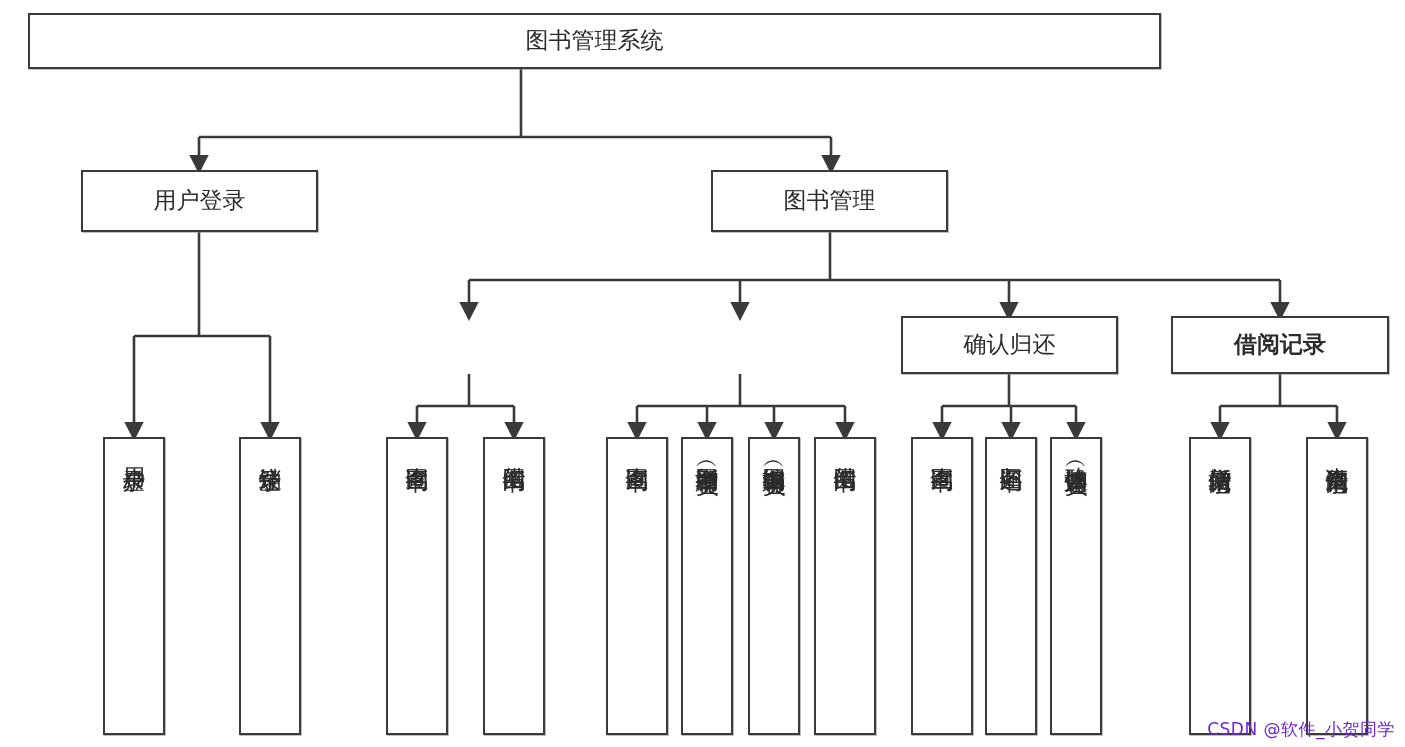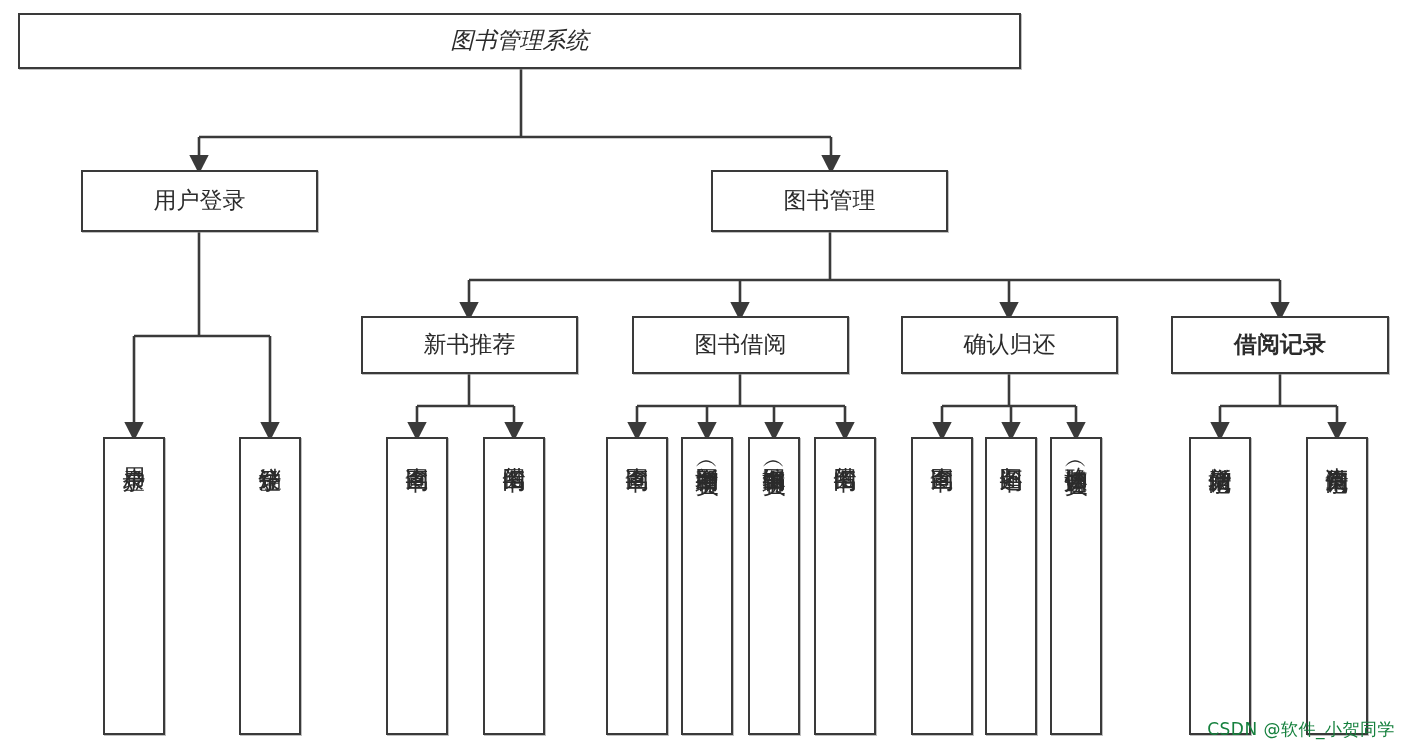--- a/index.html
+++ b/index.html
@@ -64,21 +64,21 @@
     font-size: 23px;
     line-height: 1.08;
     letter-spacing: 1px;
     white-space: nowrap;
   }
   .watermark {
     position: absolute;
     right: 10px;
     bottom: 6px;
     font-size: 17px;
-    color: #15803d;
+    color: #6d28d9;
     letter-spacing: 0.5px;
     z-index: 5;
     white-space: nowrap;
     font-family: "DejaVu Sans", "Liberation Sans", sans-serif;
   }
 </style>
 </head>
 <body>
 
 <div id="diagram-root">
@@ -130,39 +130,33 @@
       <path d="M1011,406 L1011,431" marker-end="url(#arrowhead)"></path>
       <path d="M1076,406 L1076,431" marker-end="url(#arrowhead)"></path>
 
       <path d="M1280,374 L1280,406"></path>
       <path d="M1220,406 L1337,406"></path>
       <path d="M1220,406 L1220,431" marker-end="url(#arrowhead)"></path>
       <path d="M1337,406 L1337,431" marker-end="url(#arrowhead)"></path>
     </g>
   </svg>
 
-  <div class="node root horizontal" style="left:18px; top:13px; width:1003px; height:56px;font-style:italic;">
+  <div class="node root horizontal" style="left:28px; top:13px; width:1133px; height:56px;">
     <span class="node-label">图书管理系统</span>
   </div>
 
   <div class="node horizontal" style="left:81px; top:170px; width:237px; height:62px;">
     <span class="node-label">用户登录</span>
   </div>
 
   <div class="node horizontal" style="left:711px; top:170px; width:237px; height:62px;">
     <span class="node-label">图书管理</span>
   </div>
 
-  <div class="node horizontal" style="left:361px; top:316px; width:217px; height:58px;">
-    <span class="node-label">新书推荐</span>
-  </div>
-
-  <div class="node horizontal" style="left:632px; top:316px; width:217px; height:58px;">
-    <span class="node-label">图书借阅</span>
-  </div>
+
 
   <div class="node horizontal" style="left:901px; top:316px; width:217px; height:58px;">
     <span class="node-label">确认归还</span>
   </div>
 
   <div class="node horizontal" style="left:1171px; top:316px; width:218px; height:58px;font-weight:bold;">
     <span class="node-label">借阅记录</span>
   </div>
 
   <div class="node vertical" style="left:103px; top:437px; width:62px; height:298px;">

